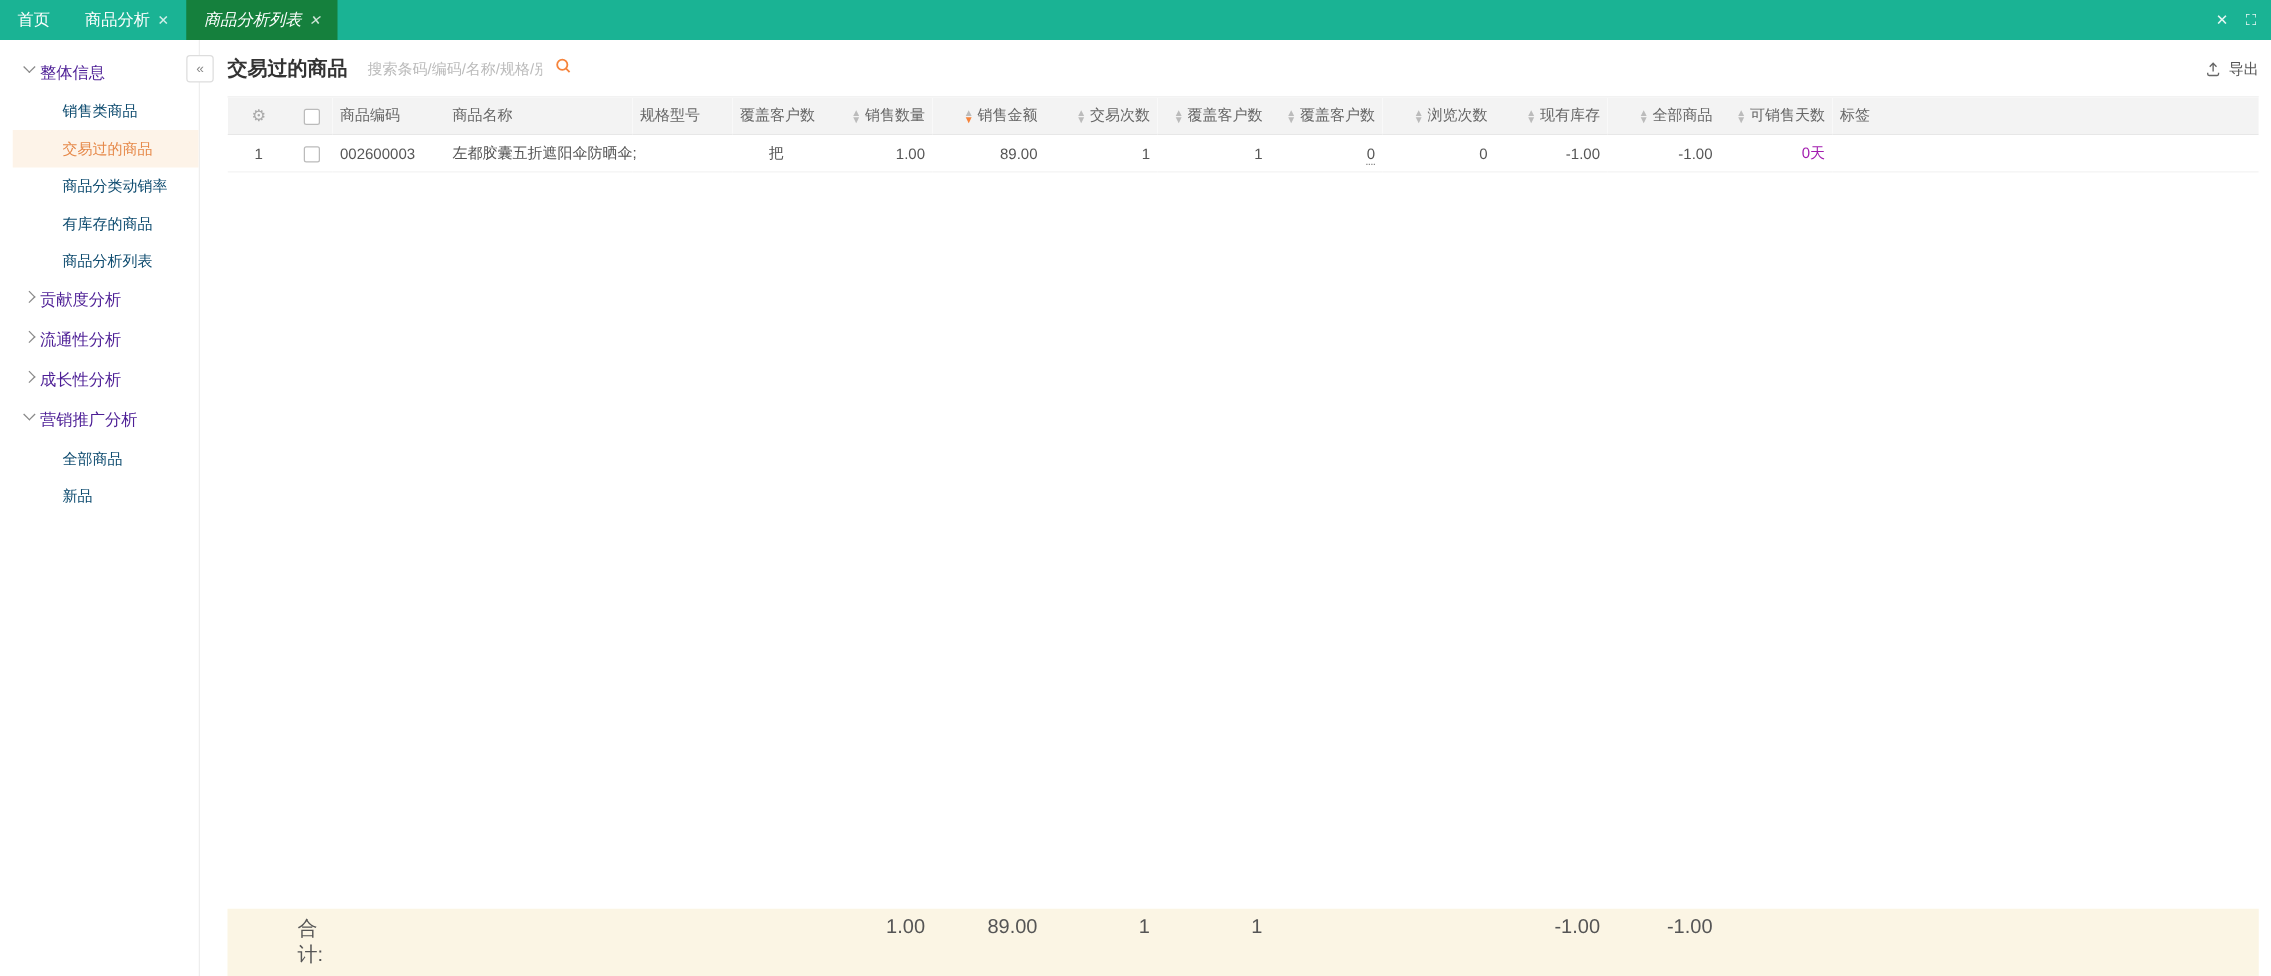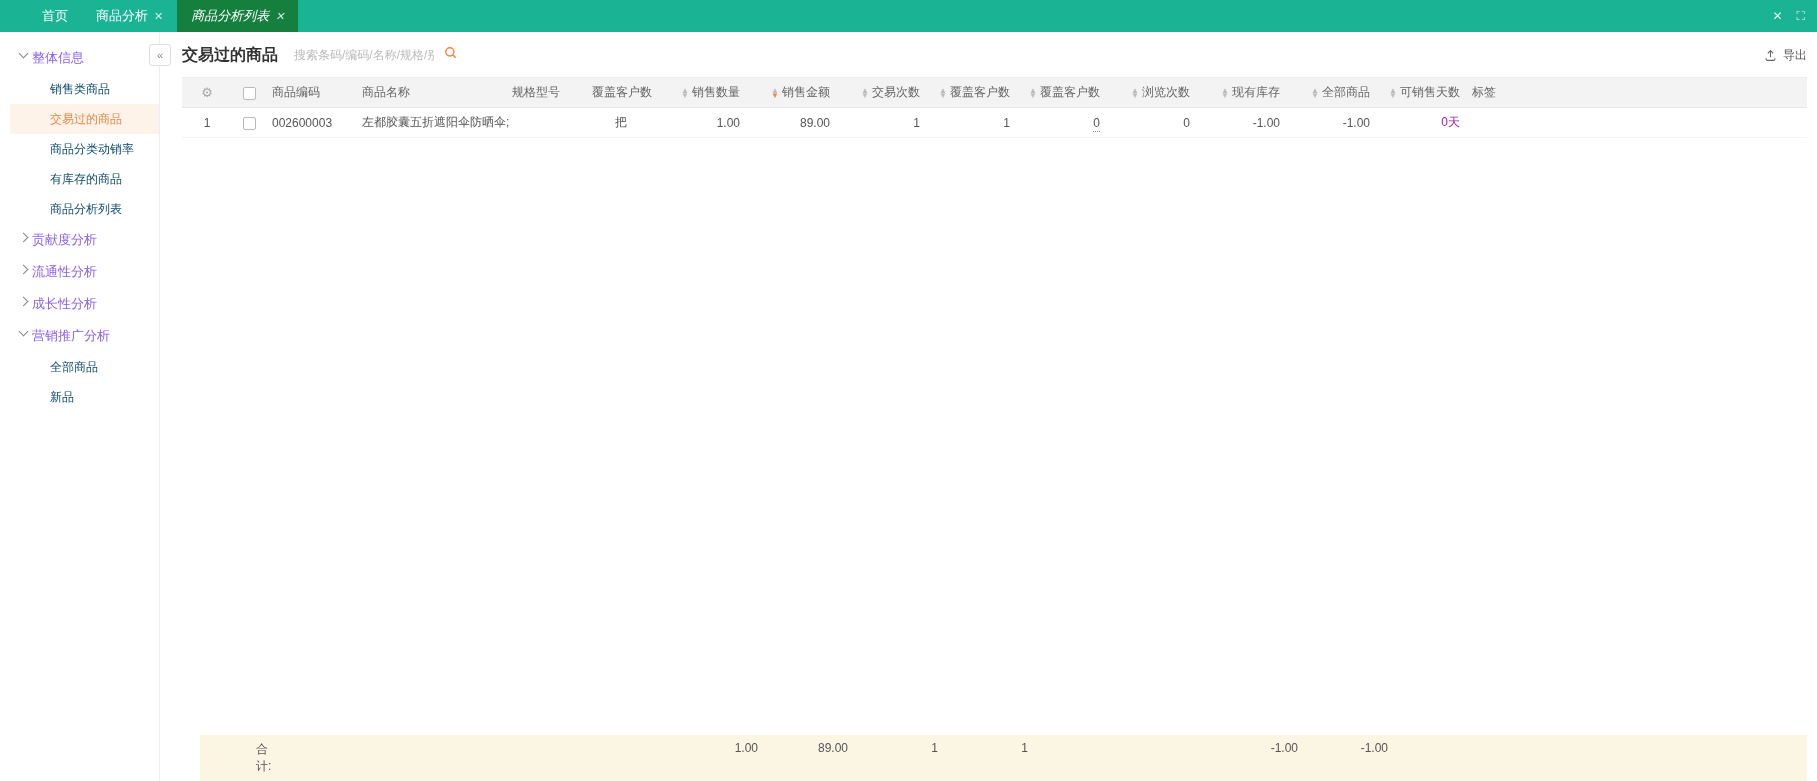--- a/index.html
+++ b/index.html
@@ -53,21 +53,21 @@
     top: 44px;
     width: 22px; height: 22px;
     border: 1px solid #ddd;
     border-radius: 3px;
     background: #fff;
     display:flex;align-items:center;justify-content:center;
     color:#888;cursor:pointer;font-size:11px;
   }
   .side-group {
     padding: 6px 10px 6px 22px;
-    color: #8b5cf6;
+    color: #4c1d95;
     cursor: pointer;
     position: relative;
     font-size: 13px;
     line-height: 20px;
   }
   .side-group::before {
     content: "";
     position: absolute;
     left: 10px; top: 10px;
     width: 6px; height: 6px;
@@ -148,37 +148,36 @@
   tbody td.center { text-align: center; }
   .gear { color: #aaa; font-size: 13px; cursor: pointer; }
   .chk { display:inline-block; width:13px;height:13px;border:1px solid #bbb;border-radius:2px;background:#fff;cursor:pointer;vertical-align:middle; }
   .red { color: #a21caf; }
   .underline-dotted { border-bottom: 1px dotted #888; padding-bottom:1px; }
 
   .footer-row {
     background: #fbf5e4;
     display: flex;
     padding: 6px 0;
-    font-size: 12px;
+    font-size: 16px;
     color: #555;
-    margin-left: 18px;
   }
   .footer-row > div { padding: 0 6px; }
 
   
   .c-idx{width:50px;} .c-chk{width:34px;} .c-code{width:90px;} .c-name{width:150px;}
   .c-spec{width:80px;} .c-unit{width:70px;} .c-qty{width:90px;} .c-amt{width:90px;}
   .c-trade{width:90px;} .c-cust{width:90px;} .c-bcust{width:90px;} .c-browse{width:90px;}
   .c-stock{width:90px;} .c-avail{width:90px;} .c-days{width:90px;} .c-tags{width:auto;}
 </style>
 </head>
 <body>
 
 <div class="tab-bar">
-  <div id="tabs-container" style="display: flex; margin-left: 28px;">
+  <div id="tabs-container" style="display: flex;">
       <div class="tab">
         <span>首页</span>
       </div>
       <div class="tab">
         <span>商品分析</span>
         <span class="tab-close">✕</span>
       </div>
       <div class="tab active">
         <span>商品分析列表</span>
         <span class="tab-close">✕</span>

